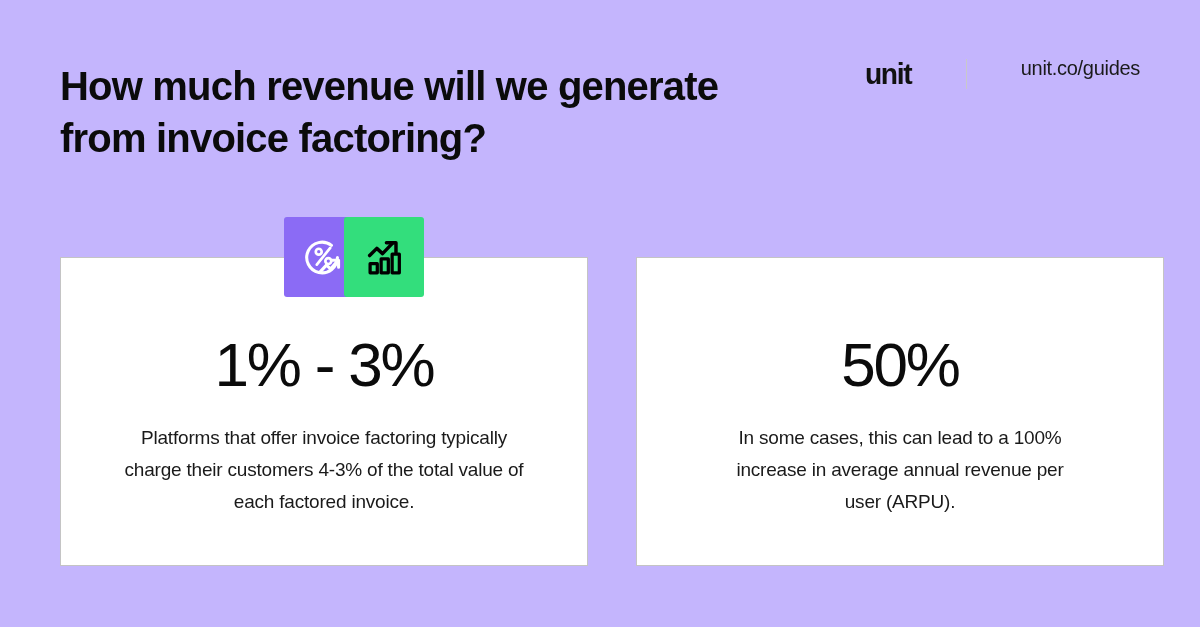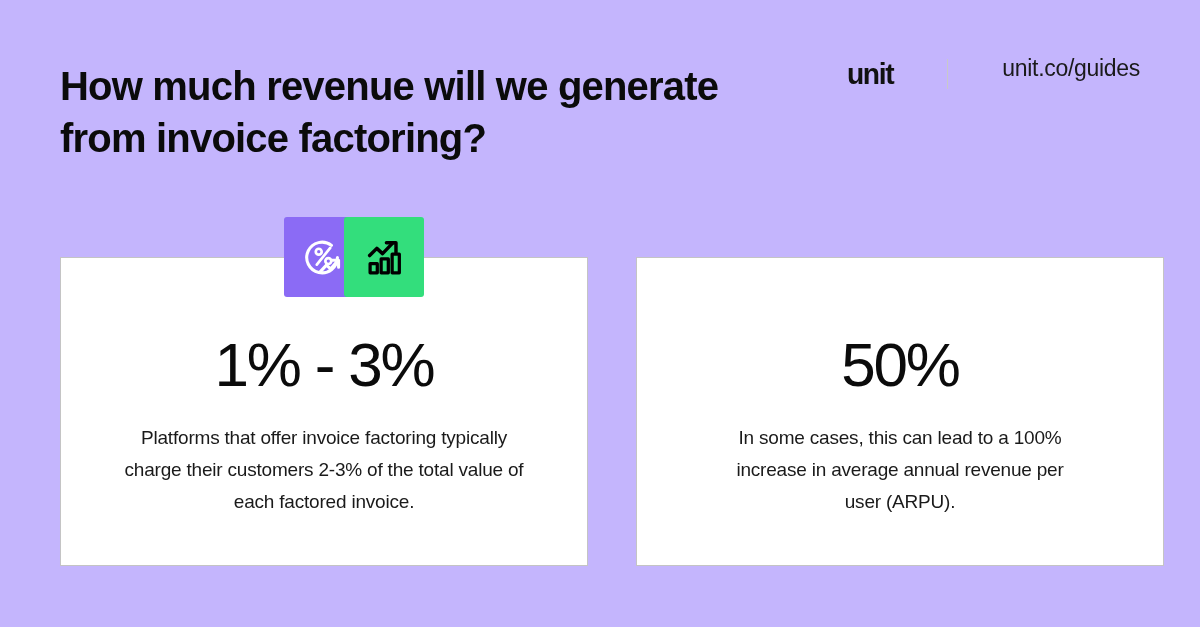--- a/index.html
+++ b/index.html
@@ -61,21 +61,21 @@
   }
 
   .brand-divider {
     width: 1px;
     height: 30px;
     background: #c9c9c9;
     margin: 0 17px;
   }
 
   .brand-url {
-    font-size: 23px;
+    font-size: 20px;
     letter-spacing: -0.3px;
     color: #1a1a1a;
     line-height: 19px;
   }
 
   
   .cards {
     position: absolute;
     left: 60px;
     top: 257px;
@@ -164,21 +164,21 @@
       <span class="brand-divider"></span>
       <span class="brand-url">unit.co/guides</span>
     </div>
   </div>
 
   <div class="cards">
 
     <div class="card card-left">
       <div class="card-body">
         <div class="stat">1% - 3%</div>
-        <div class="desc">Platforms that offer invoice factoring typically charge their customers 2-3% of the total value of each factored invoice.</div>
+        <div class="desc">Platforms that offer invoice factoring typically charge their customers 4-3% of the total value of each factored invoice.</div>
       </div>
     </div>
 
     <div class="icon-tile icon-tile-left">
       <svg width="46" height="46" viewBox="0 0 48 48" fill="none" aria-hidden="true">
         <path d="M38 24.5a16 16 0 1 1-6.2-12.6" stroke="#ffffff" stroke-width="3.2" stroke-linecap="round"></path>
         <circle cx="18.5" cy="18.5" r="3.1" stroke="#ffffff" stroke-width="2.8"></circle>
         <circle cx="28.5" cy="28.2" r="3.1" stroke="#ffffff" stroke-width="2.8"></circle>
         <path d="M30.5 14.5 16.5 32" stroke="#ffffff" stroke-width="2.8" stroke-linecap="round"></path>
         <path d="M20 39.5l6.5-7 4.4 4 7.1-8.2" stroke="#ffffff" stroke-width="3.2" stroke-linecap="round" stroke-linejoin="round"></path>

